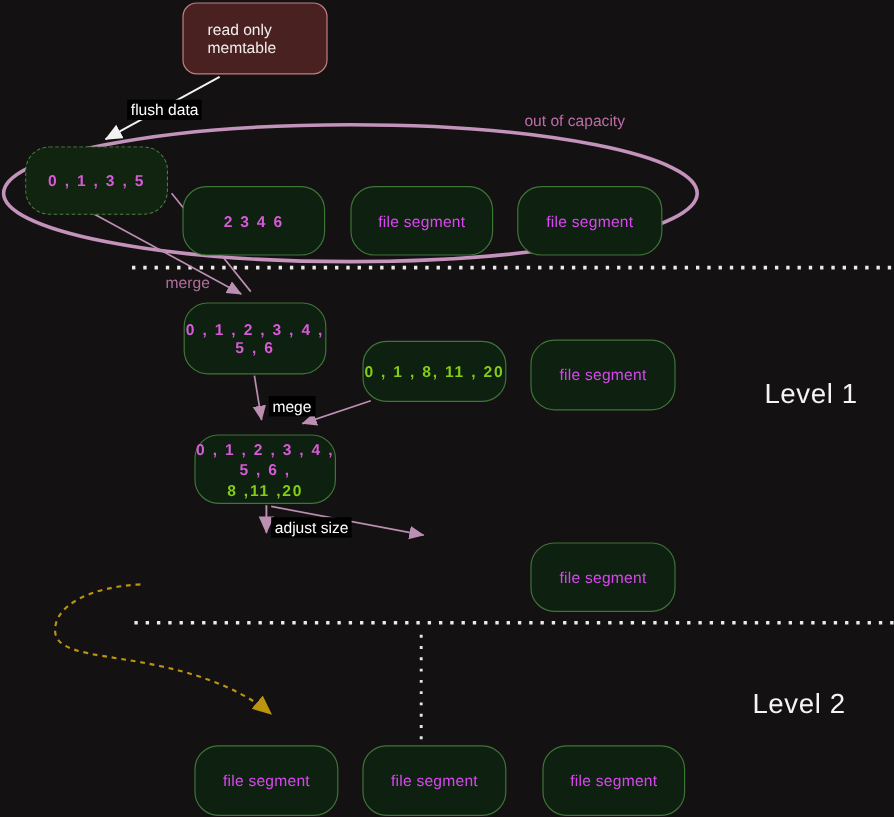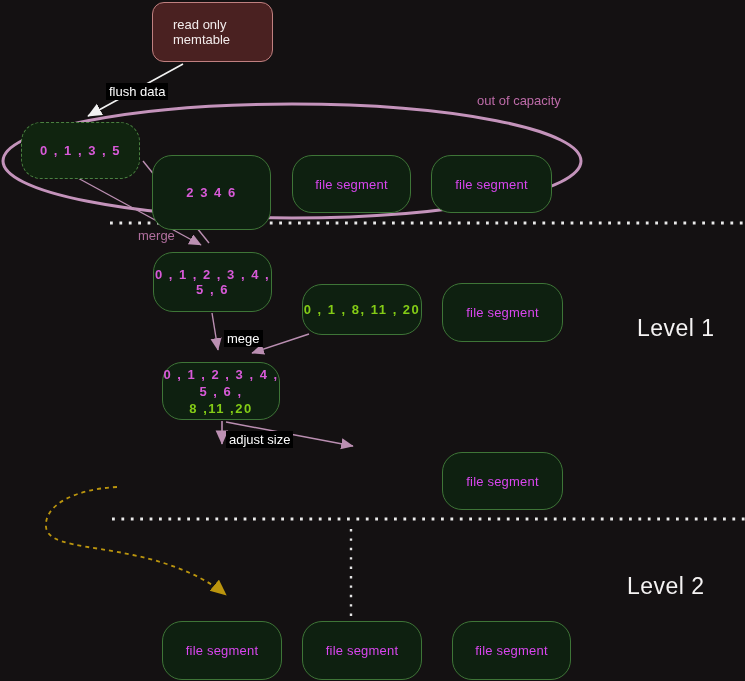--- a/index.html
+++ b/index.html
@@ -71,21 +71,21 @@
     <path d="M117,487 C75,489 44,505 46,527 C48,546 88,545 133,555 C176,564 207,579 226,595" fill="none" stroke="#bb950e" stroke-width="1.8" stroke-dasharray="4 4" marker-end="url(#ah-yellow)"></path>
   </svg>
 
   <div class="memtable" style="left:152px;top:2px;width:121px;height:60px;">
     <span>read only memtable</span>
   </div>
 
   <div class="gbox dashed num magenta" style="left:21px;top:122px;width:119px;height:57px;">
     <span>0 , 1 , 3 , 5</span>
   </div>
-  <div class="gbox num magenta" style="left:152px;top:155px;width:119px;height:75px;">
+  <div class="gbox num magenta" style="left:152px;top:155px;width:119px;height:58px;">
     <span>2 3 4 6</span>
   </div>
   <div class="gbox fslabel" style="left:292px;top:155px;width:119px;height:58px;">
     <span>file segment</span>
   </div>
   <div class="gbox fslabel" style="left:431px;top:155px;width:121px;height:58px;">
     <span>file segment</span>
   </div>
 
   <div class="gbox num magenta" style="left:153px;top:252px;width:119px;height:60px;">
@@ -113,18 +113,18 @@
     <span>file segment</span>
   </div>
   <div class="gbox fslabel" style="left:302px;top:621px;width:120px;height:59px;">
     <span>file segment</span>
   </div>
   <div class="gbox fslabel" style="left:452px;top:621px;width:119px;height:59px;">
     <span>file segment</span>
   </div>
 
   <div class="tag blackbg" style="left:106px;top:83px;">flush data</div>
-  <div class="tag pink" style="left:437px;top:93px;font-size:13px;margin-left:40px;">out of capacity</div>
+  <div class="tag pink" style="left:437px;top:93px;font-size:13px;">out of capacity</div>
   <div class="tag pink" style="left:138px;top:228px;color:#b06f9e;">merge</div>
   <div class="tag blackbg" style="left:224px;top:330px;">mege</div>
   <div class="tag blackbg" style="left:226px;top:431px;">adjust size</div>
 
 </div>
 
 </body></html>

